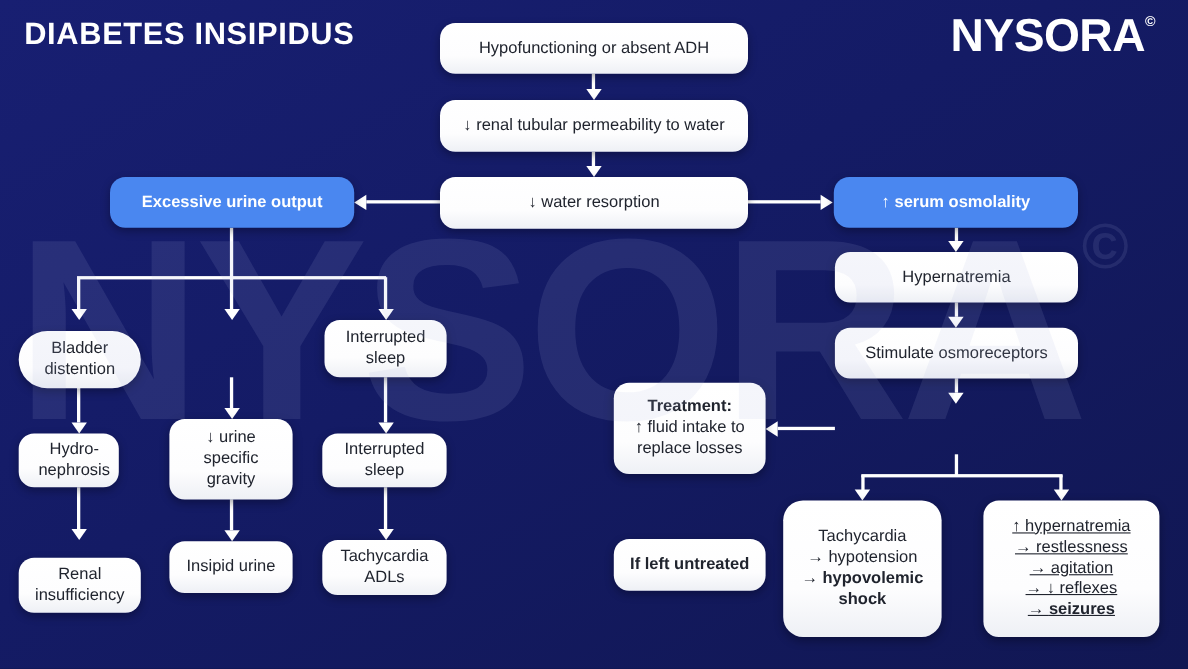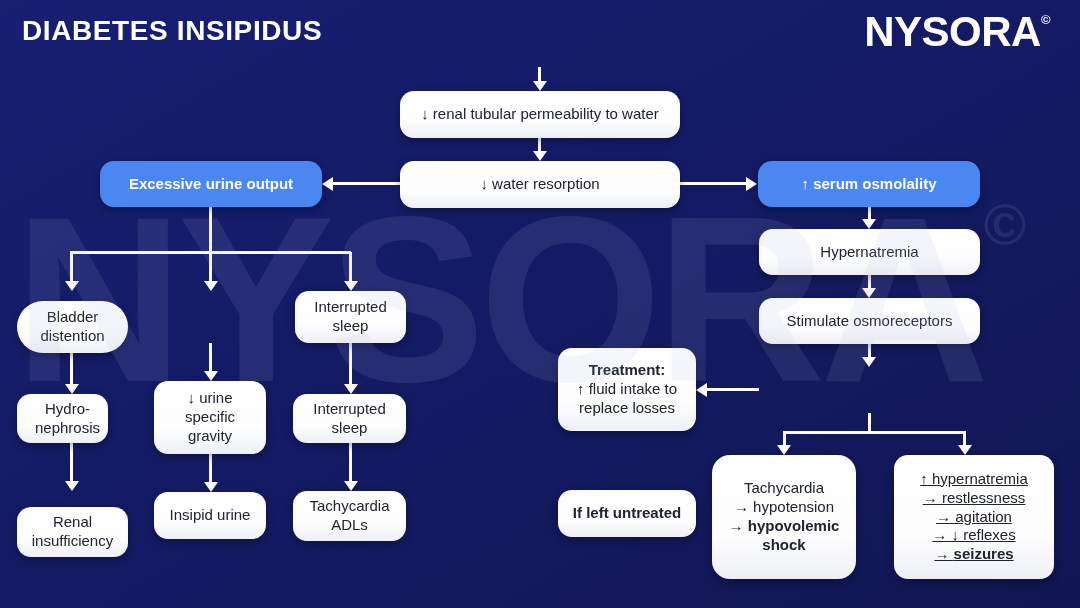--- a/index.html
+++ b/index.html
@@ -43,20 +43,23 @@
 </head>
 <body>
 
 <div class="canvas">
 
   <div class="title">DIABETES INSIPIDUS</div>
   <div class="logo"><span>NYSORA</span><span class="mark">©</span></div>
 
   <div class="watermark"><span>NYSORA</span><span class="mark">©</span></div>
 
+  <div class="box white" style="left:400px;top:21px;width:280px;height:46px;">
+      <span>Hypofunctioning or absent ADH</span>
+    </div>
   <div class="vl" style="left:538px;top:67px;height:14px;"></div>
   <div class="ah ah-down" style="left:533px;top:81px;"></div>
 
   <div class="box white" style="left:400px;top:91px;width:280px;height:47px;">
       <span>↓ renal tubular permeability to water</span>
     </div>
   <div class="vl" style="left:538px;top:138px;height:13px;"></div>
   <div class="ah ah-down" style="left:533px;top:151px;"></div>
 
   <div class="box blue" style="left:100px;top:161px;width:222px;height:46px;">

